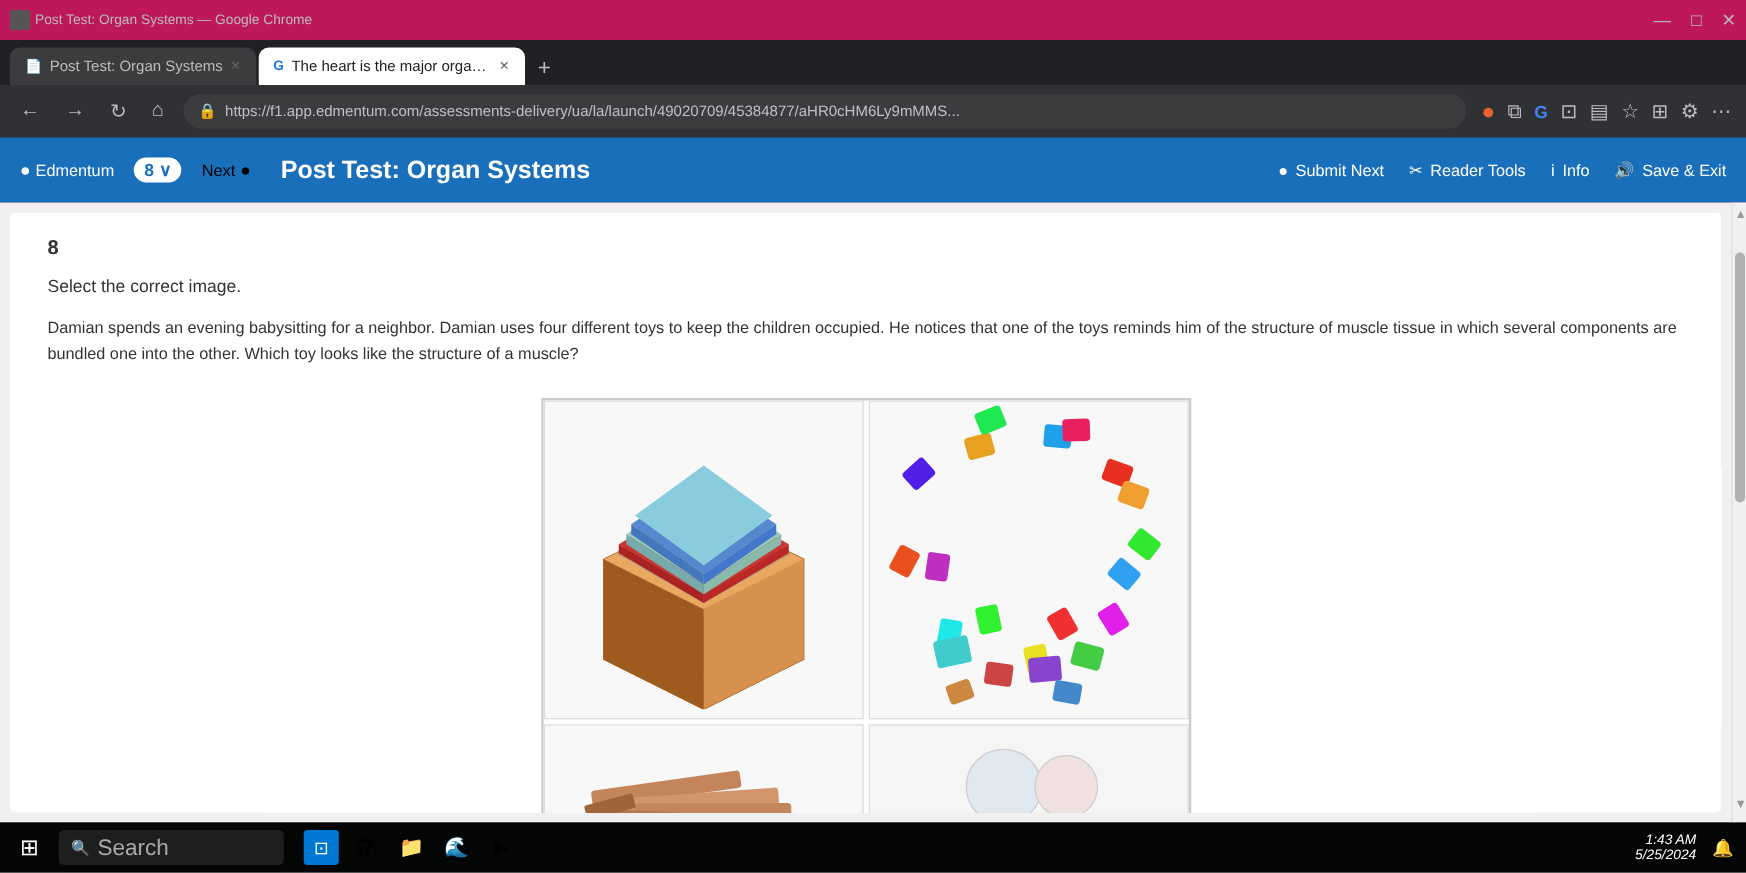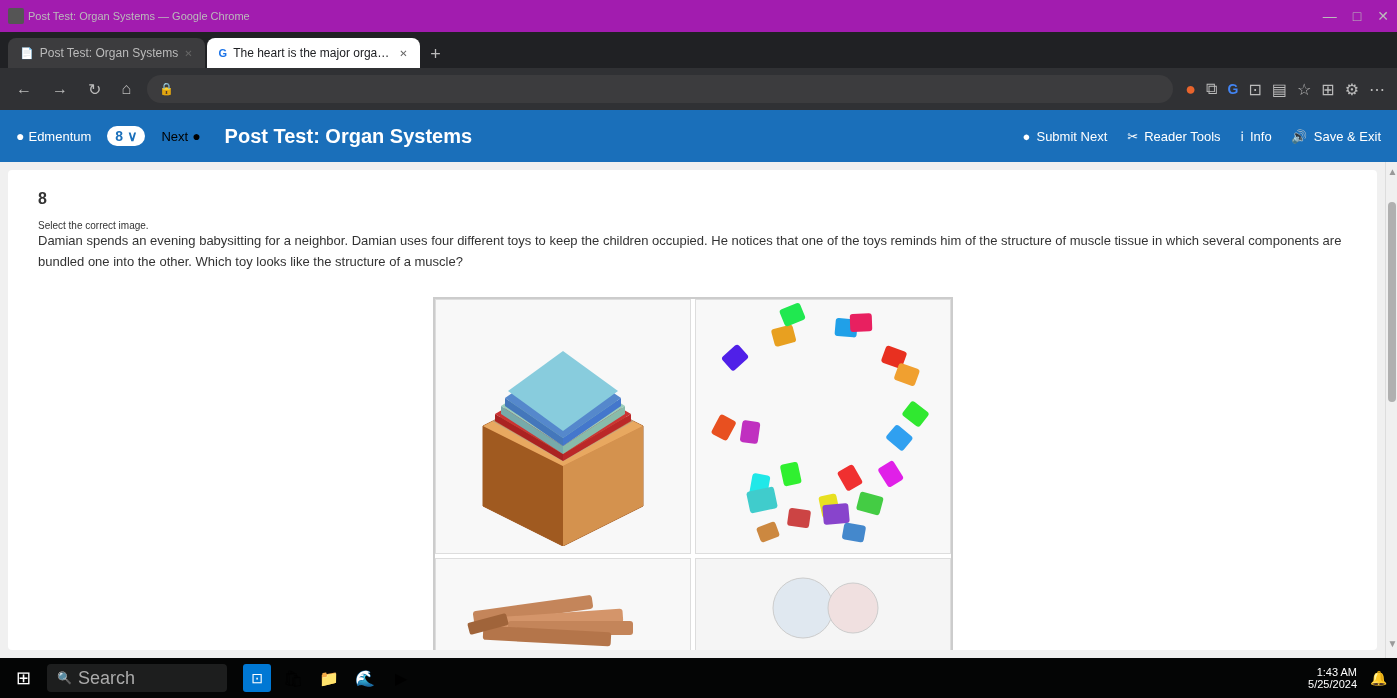--- a/index.html
+++ b/index.html
@@ -1,21 +1,21 @@
 <!DOCTYPE html>
 <html><head>
   <meta charset="utf-8">
   <style>
     * { margin: 0; padding: 0; box-sizing: border-box; }
     body { width: 1397px; height: 698px; overflow: hidden; background: #1a1a1a; font-family: 'Segoe UI', Arial, sans-serif; }
 
     
     .browser-window { width: 100%; height: 100%; display: flex; flex-direction: column; background: #202124; }
 
-    .title-bar { height: 32px; background: #a21caf; display: flex; align-items: center; padding: 0 8px; gap: 4px; }
+    .title-bar { height: 32px; background: #be185d; display: flex; align-items: center; padding: 0 8px; gap: 4px; }
     .tab-bar { height: 36px; background: #202124; display: flex; align-items: flex-end; padding: 0 8px; gap: 2px; }
     .tab { height: 30px; background: #fff; border-radius: 8px 8px 0 0; padding: 0 12px; display: flex; align-items: center; font-size: 12px; color: #202124; gap: 6px; min-width: 180px; max-width: 240px; }
     .tab.inactive { background: #3c3c3e; color: #bbb; }
     .tab-close { font-size: 10px; color: #666; cursor: pointer; margin-left: auto; }
     .new-tab-btn { width: 28px; height: 28px; display: flex; align-items: center; justify-content: center; color: #bbb; font-size: 18px; }
 
     .address-bar { height: 42px; background: #303134; display: flex; align-items: center; padding: 0 12px; gap: 12px; }
     .nav-btn { color: #bbb; font-size: 16px; cursor: pointer; padding: 4px; }
     .address-field { flex: 1; background: #3c3c3e; border-radius: 20px; height: 28px; display: flex; align-items: center; padding: 0 12px; font-size: 12px; color: #e8eaed; gap: 6px; }
     .address-text { font-size: 12px; color: #bdc1c6; }
@@ -29,41 +29,41 @@
     .nav-next { display: flex; align-items: center; gap: 4px; color: #000000; font-size: 13px; cursor: pointer; justify-content: space-between; }
     .page-title { font-size: 20px; font-weight: 600; color: #fff; margin-left: 8px; }
     .nav-actions { margin-left: auto; display: flex; align-items: center; gap: 20px; }
     .nav-action-btn { display: flex; align-items: center; gap: 6px; color: #fff; font-size: 13px; cursor: pointer; }
 
     
     .main-content { flex: 1; background: #f0f0f0; display: flex; overflow: hidden; }
     .content-area { flex: 1; background: #fff; margin: 8px; border-radius: 4px; overflow-y: auto; padding: 20px 30px; position: relative; }
 
     .question-number { font-size: 16px; font-weight: bold; color: #333; margin-bottom: 12px; }
-    .instruction { font-size: 10px; color: #333; }
+    .instruction { font-size: 14px; color: #333; margin-bottom: 16px; }
     .question-text { font-size: 13px; color: #333; line-height: 1.6; margin-bottom: 24px; }
 
     .images-grid { display: grid; grid-template-columns: 1fr 1fr; gap: 4px; border: 2px solid #ccc; width: 520px; }
     .image-cell { border: 1px solid #ddd; background: #f8f8f8; height: 260px; display: flex; align-items: center; justify-content: center; cursor: pointer; overflow: hidden; position: relative; }
 
     
     .scrollbar { width: 12px; background: #f0f0f0; border-left: 1px solid #ddd; display: flex; flex-direction: column; align-items: center; }
     .scroll-thumb { width: 8px; height: 200px; background: #b0b0b0; border-radius: 4px; margin-top: 20px; }
 
     
     .status-bar { height: 30px; background: #f9f9f9; border-top: 1px solid #e0e0e0; display: flex; align-items: center; padding: 0 16px; }
     .copyright { font-size: 11px; color: #888; }
 
     
     .taskbar { height: 40px; background: rgba(0,0,0,0.85); display: flex; align-items: center; padding: 0 8px; gap: 8px; }
     .start-btn { color: #fff; font-size: 18px; cursor: pointer; padding: 4px 8px; }
     .search-bar { background: rgba(255,255,255,0.1); border-radius: 4px; height: 28px; display: flex; align-items: center; padding: 0 10px; gap: 6px; color: #ccc; font-size: 12px; width: 180px; }
     .taskbar-icons { display: flex; align-items: center; gap: 8px; margin-left: 8px; }
     .taskbar-icon { width: 28px; height: 28px; display: flex; align-items: center; justify-content: center; cursor: pointer; }
-    .taskbar-time { margin-left: auto; color: #fff; font-size: 11px; text-align: right; }
+    .taskbar-time { margin-left: auto; color: #fff; font-size: 11px; text-align: right; font-style: italic; }
   </style>
 </head>
 <body>
 
 <div class="browser-window">
 
   <div class="title-bar">
     <div style="width:16px;height:16px;background:#555;border-radius:2px;"></div>
     <div style="color:#bbb;font-size:11px;flex:1;">Post Test: Organ Systems — Google Chrome</div>
     <div style="display:flex;gap:16px;color:#bbb;font-size:14px;">
@@ -87,20 +87,21 @@
     <div class="new-tab-btn">+</div>
   </div>
 
   <div class="address-bar">
     <span class="nav-btn">←</span>
     <span class="nav-btn">→</span>
     <span class="nav-btn">↻</span>
     <span class="nav-btn">⌂</span>
     <div class="address-field">
       <span style="color:#999;font-size:12px;">🔒</span>
+      <span class="address-text">https://f1.app.edmentum.com/assessments-delivery/ua/la/launch/49020709/45384877/aHR0cHM6Ly9mMMS...</span>
     </div>
     <div class="toolbar-icons">
       <span class="toolbar-icon" style="color:#e8642c;font-size:18px;">●</span>
       <span class="toolbar-icon">⧉</span>
       <span class="toolbar-icon" style="color:#4285f4;font-weight:bold;font-size:14px;">G</span>
       <span class="toolbar-icon">⊡</span>
       <span class="toolbar-icon">▤</span>
       <span class="toolbar-icon">☆</span>
       <span class="toolbar-icon">⊞</span>
       <span class="toolbar-icon">⚙</span>

